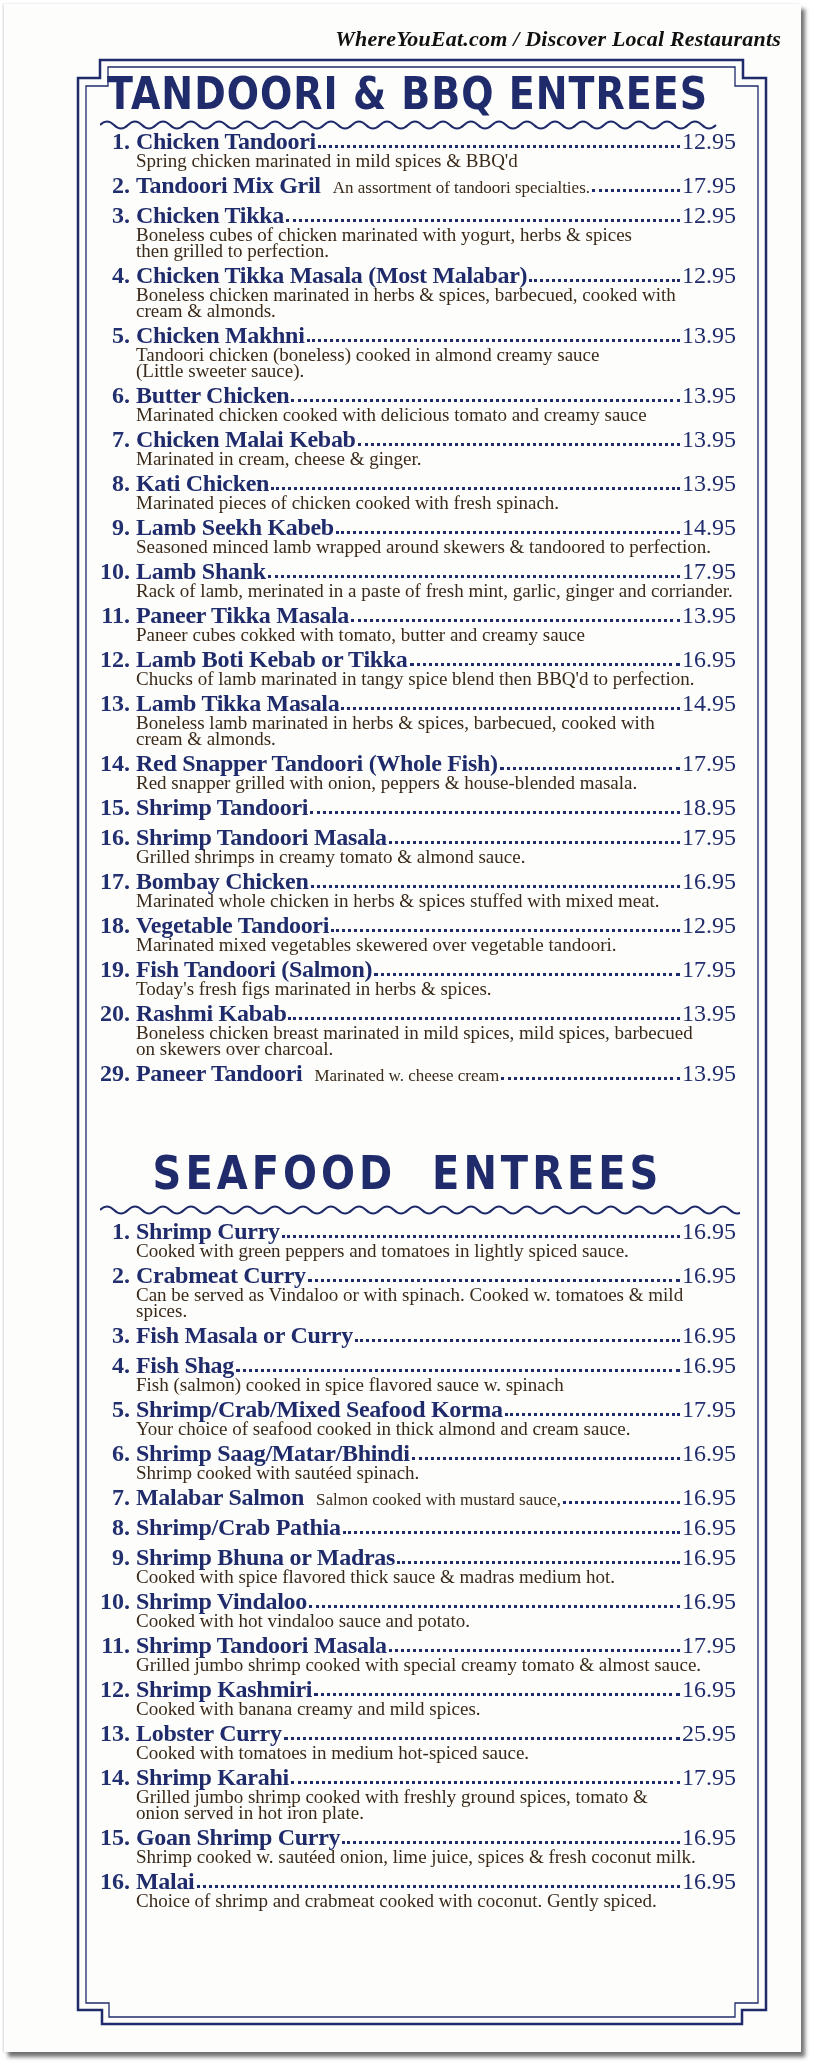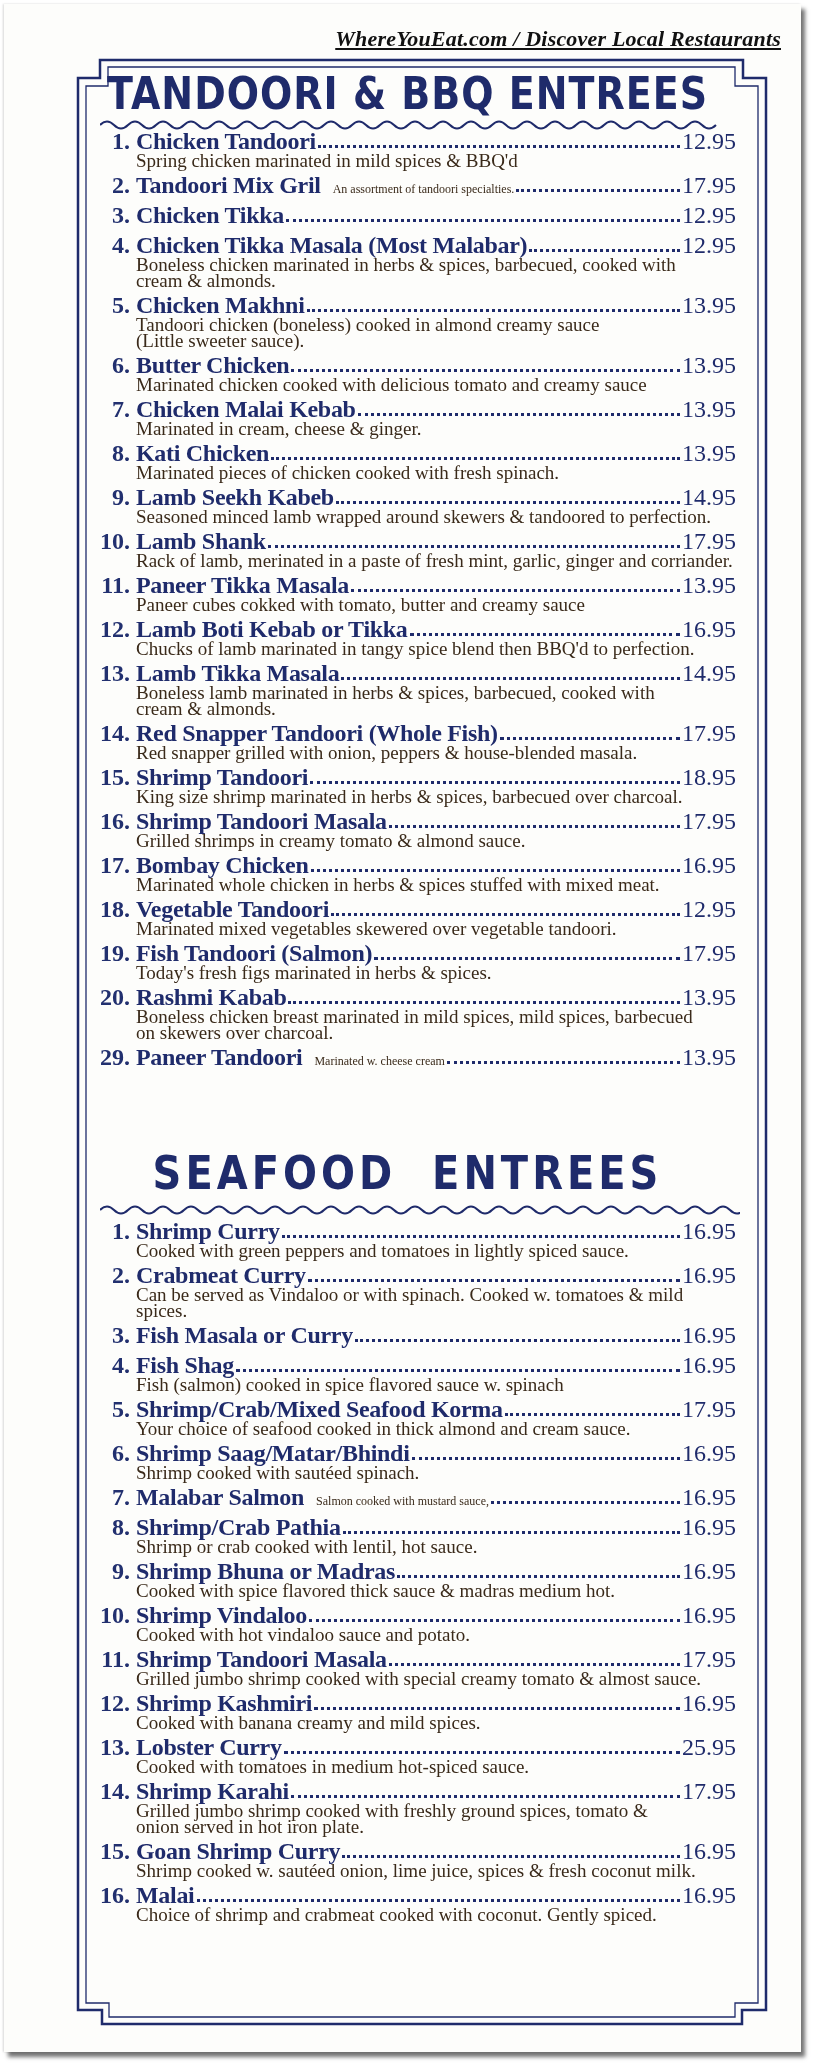--- a/index.html
+++ b/index.html
@@ -7,21 +7,21 @@
   body { position: relative; font-family: "Liberation Serif", serif; }
 
   .page {
     position: absolute; left: 4px; top: 4px; width: 797px; height: 2048px;
     background: #fdfdfb;
     box-shadow: 4px 5px 4px rgba(0,0,0,0.55), -1px 0 2px rgba(0,0,0,0.15);
   }
   .site-header {
     position: absolute; right: 34px; top: 26px;
     font-family: "Liberation Serif", serif; font-style: italic; font-weight: bold;
-    font-size: 22px; color: #111; letter-spacing: 0.2px; text-decoration: underline;
+    font-size: 22px; color: #111; letter-spacing: 0.2px;
   }
 
   
   .frame-svg { position: absolute; left: 0; top: 0; width: 815px; height: 2067px; pointer-events: none; }
 
   .section-title {
     position: absolute; left: 0; width: 815px; text-align: center;
     font-family: "DejaVu Sans", sans-serif; font-weight: bold;
     color: #1f2b6b; letter-spacing: 1px;
   }
@@ -37,21 +37,21 @@
   .item { position: relative; margin-bottom: 3px; }
   .item-row {
     display: flex; align-items: baseline; white-space: nowrap;
     color: #1f2b6b;
   }
   .num {
     display: inline-block; width: 40px; text-align: right; padding-right: 6px;
     font-size: 24px; font-weight: bold; color: #22306f;
   }
   .name { font-size: 24px; font-weight: bold; color: #1f2b6b; letter-spacing: -0.3px; }
-  .inline-desc { font-size: 12px; color: #3a2a1a; margin-left: 12px; }
+  .inline-desc { font-size: 17px; color: #3a2a1a; margin-left: 12px; }
   .leader {
     flex: 1; overflow: hidden; margin: 0 2px;
     border-bottom: 3px dotted #1f2b6b; height: 1px; align-self: flex-end; margin-bottom: 7px;
   }
   .price { font-size: 24px; font-weight: normal; color: #1f2b6b; }
   .desc {
     padding-left: 40px; font-size: 19px; line-height: 16px; color: #3a2a1a;
     margin-top: -2px; white-space: pre-line; max-width: 640px;
   }
 </style>
@@ -95,20 +95,22 @@
         <span class="price">17.95</span>
       </div>
     </div>
     <div class="item">
       <div class="item-row">
         <span class="num">3.</span>
         <span class="name">Chicken Tikka</span>
         <span class="leader"></span>
         <span class="price">12.95</span>
       </div>
+      <div class="desc">Boneless cubes of chicken marinated with yogurt, herbs &amp; spices
+then grilled to perfection.</div>
     </div>
     <div class="item">
       <div class="item-row">
         <span class="num">4.</span>
         <span class="name">Chicken Tikka Masala (Most Malabar)</span>
         <span class="leader"></span>
         <span class="price">12.95</span>
       </div>
       <div class="desc">Boneless chicken marinated in herbs &amp; spices, barbecued, cooked with
 cream &amp; almonds.</div>
@@ -205,21 +207,20 @@
       </div>
       <div class="desc">Red snapper grilled with onion, peppers &amp; house-blended masala.</div>
     </div>
     <div class="item">
       <div class="item-row">
         <span class="num">15.</span>
         <span class="name">Shrimp Tandoori</span>
         <span class="leader"></span>
         <span class="price">18.95</span>
       </div>
-      <div class="desc">King size shrimp marinated in herbs &amp; spices, barbecued over charcoal.</div>
     </div>
     <div class="item">
       <div class="item-row">
         <span class="num">16.</span>
         <span class="name">Shrimp Tandoori Masala</span>
         <span class="leader"></span>
         <span class="price">17.95</span>
       </div>
       <div class="desc">Grilled shrimps in creamy tomato &amp; almond sauce.</div>
     </div>
@@ -339,21 +340,20 @@
         <span class="price">16.95</span>
       </div>
     </div>
     <div class="item">
       <div class="item-row">
         <span class="num">8.</span>
         <span class="name">Shrimp/Crab Pathia</span>
         <span class="leader"></span>
         <span class="price">16.95</span>
       </div>
-      <div class="desc">Shrimp or crab cooked with lentil, hot sauce.</div>
     </div>
     <div class="item">
       <div class="item-row">
         <span class="num">9.</span>
         <span class="name">Shrimp Bhuna or Madras</span>
         <span class="leader"></span>
         <span class="price">16.95</span>
       </div>
       <div class="desc">Cooked with spice flavored thick sauce &amp; madras medium hot.</div>
     </div>

